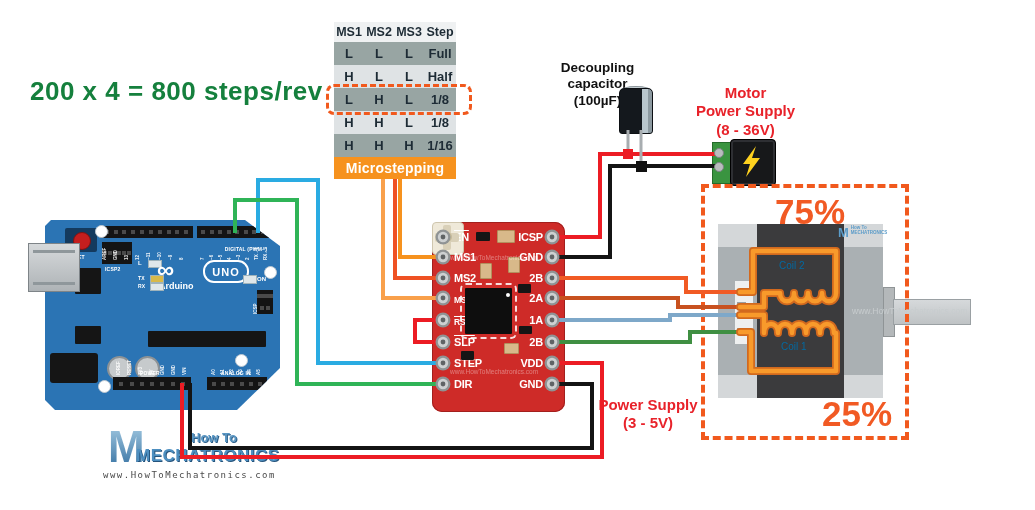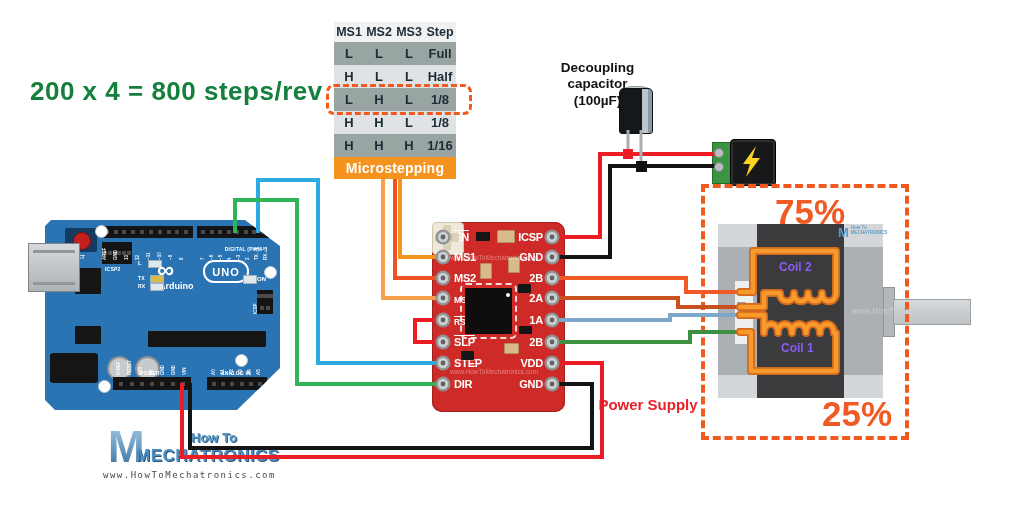--- a/index.html
+++ b/index.html
@@ -52,21 +52,21 @@
   .wm{position:absolute;color:rgba(255,255,255,.38);font-size:6.5px;white-space:nowrap;}
   
   .motor-dash{left:701px;top:184px;width:200px;height:248px;border:4px dashed #f1591d;z-index:5;}
   .motor-body{left:718px;top:224px;width:165px;height:174px;background:#aab0b3;}
   .m-corner{position:absolute;width:39px;height:23px;background:#d4d7d9;}
   .m-dark{position:absolute;left:39px;top:0;width:87px;height:174px;background:#3b3b3d;}
   .m-pads{position:absolute;left:17px;top:57px;width:18px;height:63px;background:#eef0f0;}
   .m-pad{position:absolute;left:2px;width:9px;height:6px;background:#9aa0a3;}
   .m-collar{left:883px;top:287px;width:10px;height:48px;background:#b4b8ba;border:1px solid #8f9496;}
   .m-shaft{left:893px;top:299px;width:76px;height:24px;background:linear-gradient(#d6d9db,#bfc3c5);border:1px solid #9aa0a3;}
-  .coil-label{color:#8b5cf6;font-weight:700;font-size:12px;z-index:7;}
+  .coil-label{color:#0369a1;font-weight:400;font-size:10px;z-index:7;}
   .motor-wm{left:852px;top:306px;font-size:8.5px;color:#c7ccce;z-index:7;}
   .motor-logo{left:838px;top:226px;z-index:7;color:#5b9cc9;line-height:1;display:flex;gap:2px;}
   .motor-logo .mm{font-size:13px;font-weight:900;}
   .motor-logo .mt{font-size:4.5px;font-weight:700;}
   .motor-logo .mt span{display:block;}
   
   .uno{left:45px;top:220px;width:235px;height:190px;background:#2b74b4;
        clip-path:polygon(6px 0,200px 0,235px 26px,235px 148px,192px 190px,10px 190px,0 180px,0 6px);z-index:4;}
   .usb{left:28px;top:243px;width:50px;height:47px;background:linear-gradient(#d6d9db,#aeb3b6);border:1px solid #7e8488;z-index:5;}
   .usb:before{content:"";position:absolute;left:4px;top:6px;right:4px;height:3px;background:#8f979b;}
@@ -144,25 +144,31 @@
   <div class="abs hl-box"></div>
 
   <div class="abs annot cap-label">
     <span>Decoupling</span>
     <span>capacitor</span>
     <span>(100µF)</span>
   </div>
   <div class="abs cap-top"></div>
   <div class="abs cap-body"></div>
 
+  <div class="abs annot red-label motor-ps">
+    <span>Motor</span>
+    <span>Power Supply</span>
+    <span>(8 - 36V)</span>
+  </div>
   <div class="abs psu-pcb"></div>
   <div class="abs psu-jack"></div>
 
   <div class="abs annot red-label logic-ps">
     <span>Power Supply</span>
+    <span>(3 - 5V)</span>
   </div>
 
   <div class="abs driver">
     <div class="pinlab pl-l ovl" style="top:8px;">EN</div>
     <div class="pinlab pl-l" style="top:28px;">MS1</div>
     <div class="pinlab pl-l" style="top:49px;">MS2</div>
     <div class="pinlab pl-l sm" style="top:71px;">MS3</div>
     <div class="pinlab pl-l sm ovl" style="top:93px;">RST</div>
     <div class="pinlab pl-l ovl" style="top:113px;">SLP</div>
     <div class="pinlab pl-l" style="top:134px;">STEP</div>

